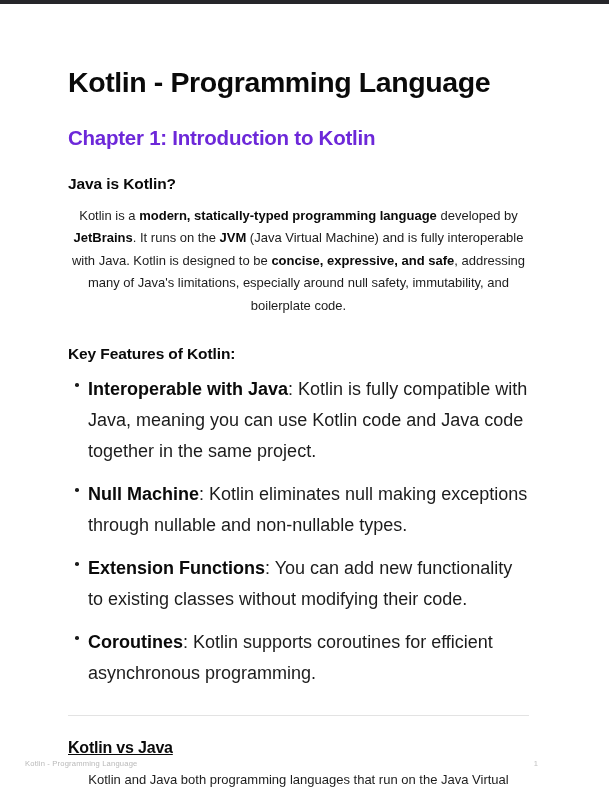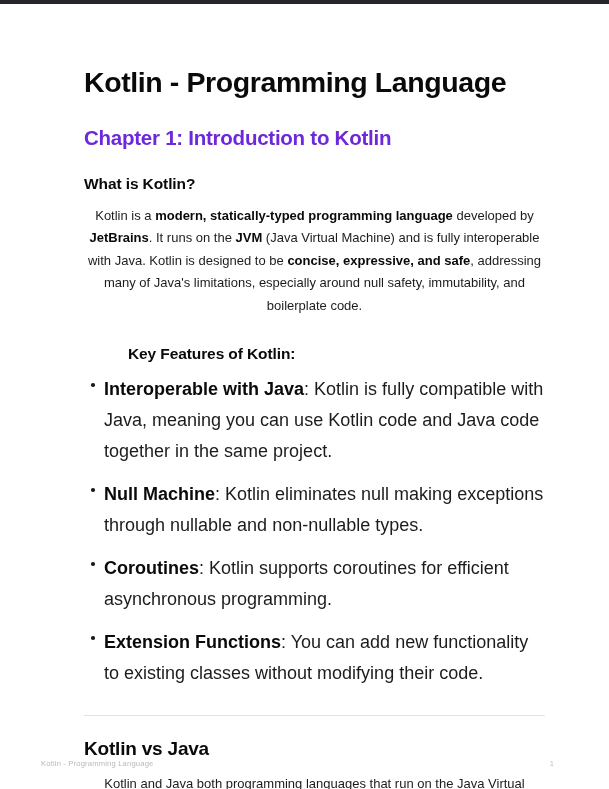--- a/index.html
+++ b/index.html
@@ -21,21 +21,21 @@
   .top-bar {
     position: absolute;
     top: 0; left: 0;
     width: 609px;
     height: 4px;
     background: #26262a;
   }
 
   .page {
     position: absolute;
-    top: 4px; left: 16px;
+    top: 4px; left: 0;
     width: 563px;
     height: 785px;
     background: #ffffff;
     box-sizing: border-box;
   }
 
   .content {
     position: absolute;
     left: 68px;
     top: 62px;
@@ -64,30 +64,30 @@
     font-size: 15.5px;
     font-weight: 700;
     letter-spacing: -0.1px;
     line-height: 1.25;
     margin: 0 0 11px 0;
     color: #0a0a0a;
   }
 
   h3.section-title.features {
     margin-top: 27px;
-    margin-left: 44px;
   }
 
   h2.vs-title {
-    font-size: 19px;
+    font-size: 16px;
     font-weight: 700;
     letter-spacing: -0.2px;
     line-height: 1.2;
     margin: 0 0 12px 0;
     color: #0a0a0a;
+    text-decoration: underline;
   }
 
   p.body-text {
     font-size: 13px;
     line-height: 1.73;
     margin: 0;
     color: #1c1c1c;
     text-align: center;
   }
 
@@ -157,38 +157,38 @@
 <div class="top-bar"></div>
 
 <div class="page">
 
   <div class="content">
 
     <h1 class="doc-title">Kotlin - Programming Language</h1>
 
     <h2 class="chapter-title">Chapter 1: Introduction to Kotlin</h2>
 
-    <h3 class="section-title">What is Kotlin?</h3>
+    <h3 class="section-title">Java is Kotlin?</h3>
 
     <p class="body-text"><span>Kotlin is a </span><b>modern, statically-typed programming language</b><span> developed by </span><b>JetBrains</b><span>. It runs on the </span><b>JVM</b><span> (Java Virtual Machine) and is fully interoperable with Java. Kotlin is designed to be </span><b>concise, expressive, and safe</b><span>, addressing many of Java's limitations, especially around null safety, immutability, and boilerplate code.</span></p>
 
     <h3 class="section-title features">Key Features of Kotlin:</h3>
 
     <ul class="feature-list">
       <li>
         <span class="bullet-dot"></span><b>Interoperable with Java</b><span>: </span><span>Kotlin is fully compatible with Java, meaning you can use Kotlin code and Java code together in the same project.</span>
       </li>
       <li>
         <span class="bullet-dot"></span><b>Null Machine</b><span>: </span><span>Kotlin eliminates null making exceptions through nullable and non-nullable types.</span>
       </li>
       <li>
+        <span class="bullet-dot"></span><b>Extension Functions</b><span>: </span><span>You can add new functionality to existing classes without modifying their code.</span>
+      </li>
+      <li>
         <span class="bullet-dot"></span><b>Coroutines</b><span>: </span><span>Kotlin supports coroutines for efficient asynchronous programming.</span>
-      </li>
-      <li>
-        <span class="bullet-dot"></span><b>Extension Functions</b><span>: </span><span>You can add new functionality to existing classes without modifying their code.</span>
       </li>
     </ul>
 
     <hr class="section-divider">
 
     <h2 class="vs-title">Kotlin vs Java</h2>
 
     <p class="body-text">Kotlin and Java both programming languages that run on the Java Virtual Machine (JVM). but Kotlin is designed to be more concise and expressive, reducing unnecessary code. One notable feature is its built-in null safety, helping to avoid common programming errors related to null values. Kotlin also introduces modern language features like extension functions and coroutines, making development easier and more efficient than Java.</p>
 
   </div>

